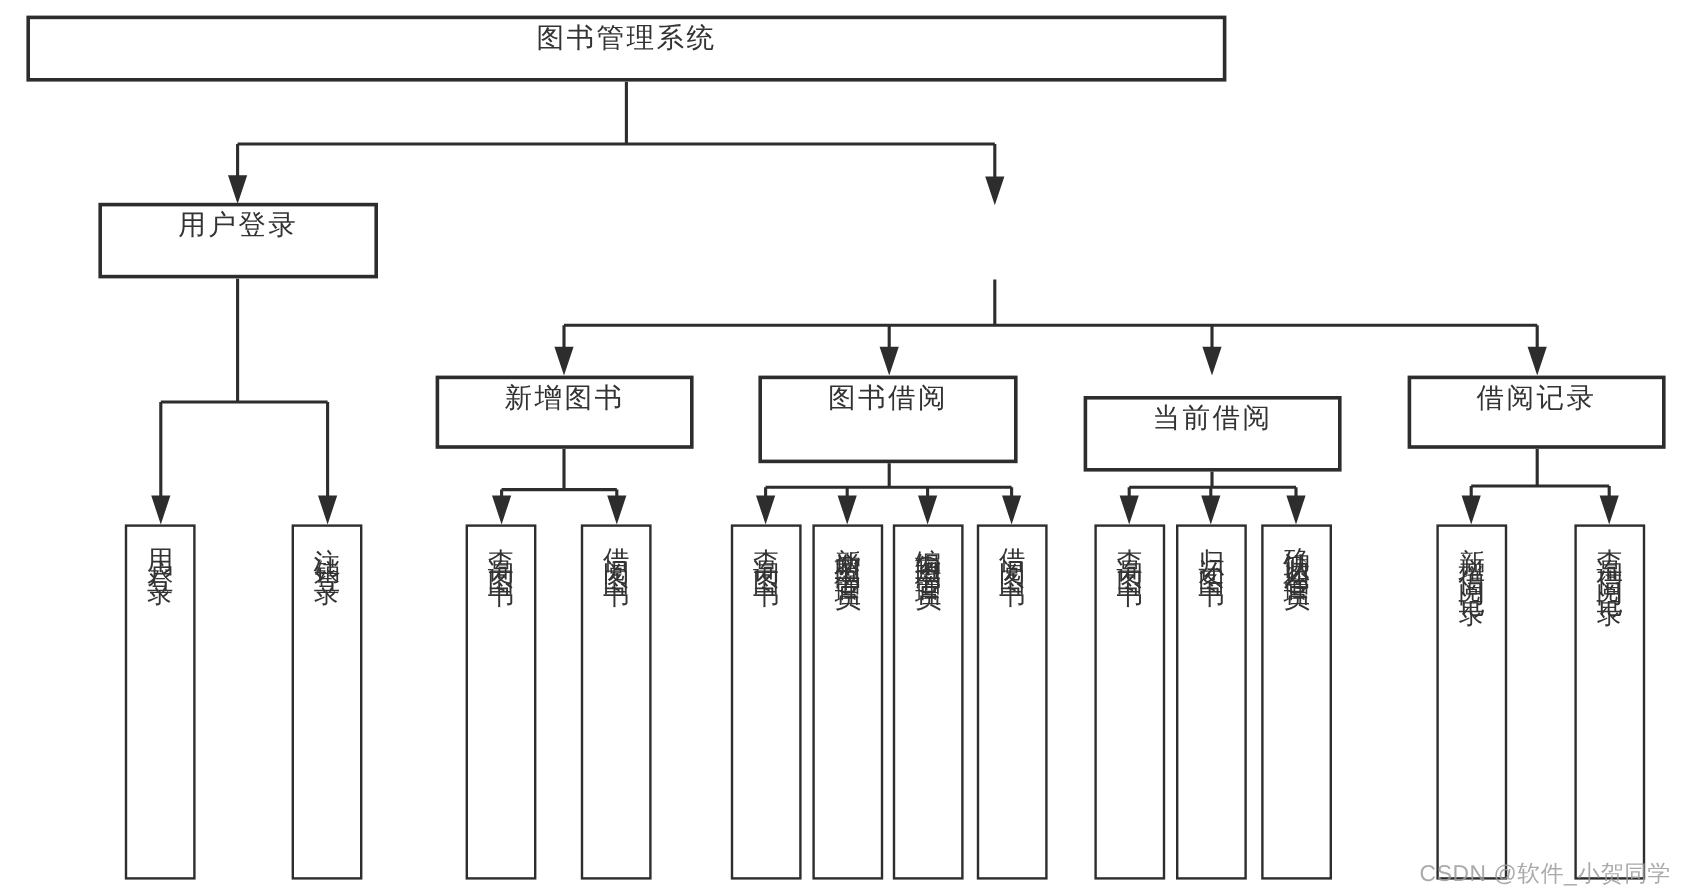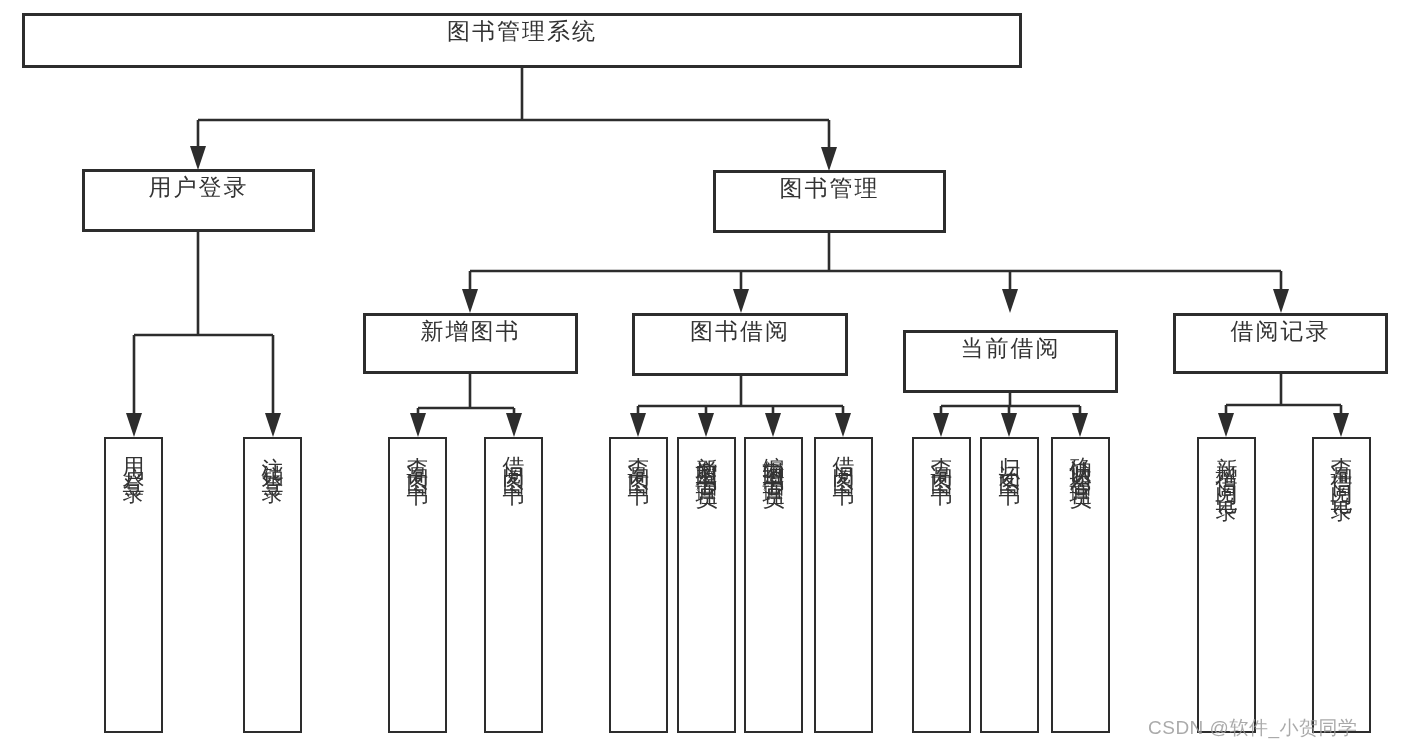--- a/index.html
+++ b/index.html
@@ -30,21 +30,21 @@
   .box .lbl {
     font-size: 23px;
     letter-spacing: 2px;
     white-space: nowrap;
   }
   
   .root  { left: 22px;   top: 13px;  width: 1000px; height: 55px; }
   .l2a   { left: 82px;   top: 169px; width: 233px;  height: 63px; }
   .l2b   { left: 713px;  top: 170px; width: 233px;  height: 63px; }
   .s0    { left: 363px;  top: 313px; width: 215px;  height: 61px; }
-  .s1    { left: 632px;  top: 313px; width: 216px;  height: 63px; }
+  .s1    { left: 632px;  top: 313px; width: 216px;  height: 73px; }
   .s2    { left: 903px;  top: 330px; width: 215px;  height: 63px; }
   .s3    { left: 1173px; top: 313px; width: 215px;  height: 61px; }
   
   .leaf {
     top: 437px;
     width: 59px;
     height: 296px;
     border-width: 2.5px;
   }
   .leaf .lbl {
@@ -64,21 +64,21 @@
   .lf6  { left: 677px; }
   .lf7  { left: 744px; }
   .lf8  { left: 814px; }
   .lf9  { left: 912px; }
   .lf10 { left: 980px; }
   .lf11 { left: 1051px; }
   .lf12 { left: 1197px; }
   .lf13 { left: 1312px; }
   .watermark {
     position: absolute;
-    left: 1148px;
+    left: 1183px;
     top: 715px;
     font-size: 19px;
     color: #9c9c9c;
     opacity: 0.85;
     letter-spacing: 0.5px;
     white-space: nowrap;
     z-index: 5;
   }
 </style>
 </head>
@@ -123,23 +123,20 @@
       <path d="M1218 413 L1234 413 L1226 437 Z M1333 413 L1349 413 L1341 437 Z" fill="#2d2d2d" stroke="none"></path>
     </g>
   </svg>
 
   <div class="box root">
     <span class="lbl">图书管理系统</span>
   </div>
 
   <div class="box l2a">
     <span class="lbl">用户登录</span>
-  </div>
-  <div class="box l2b">
-    <span class="lbl">图书管理</span>
   </div>
 
   <div class="box s0">
     <span class="lbl">新增图书</span>
   </div>
   <div class="box s1">
     <span class="lbl">图书借阅</span>
   </div>
   <div class="box s2">
     <span class="lbl">当前借阅</span>

